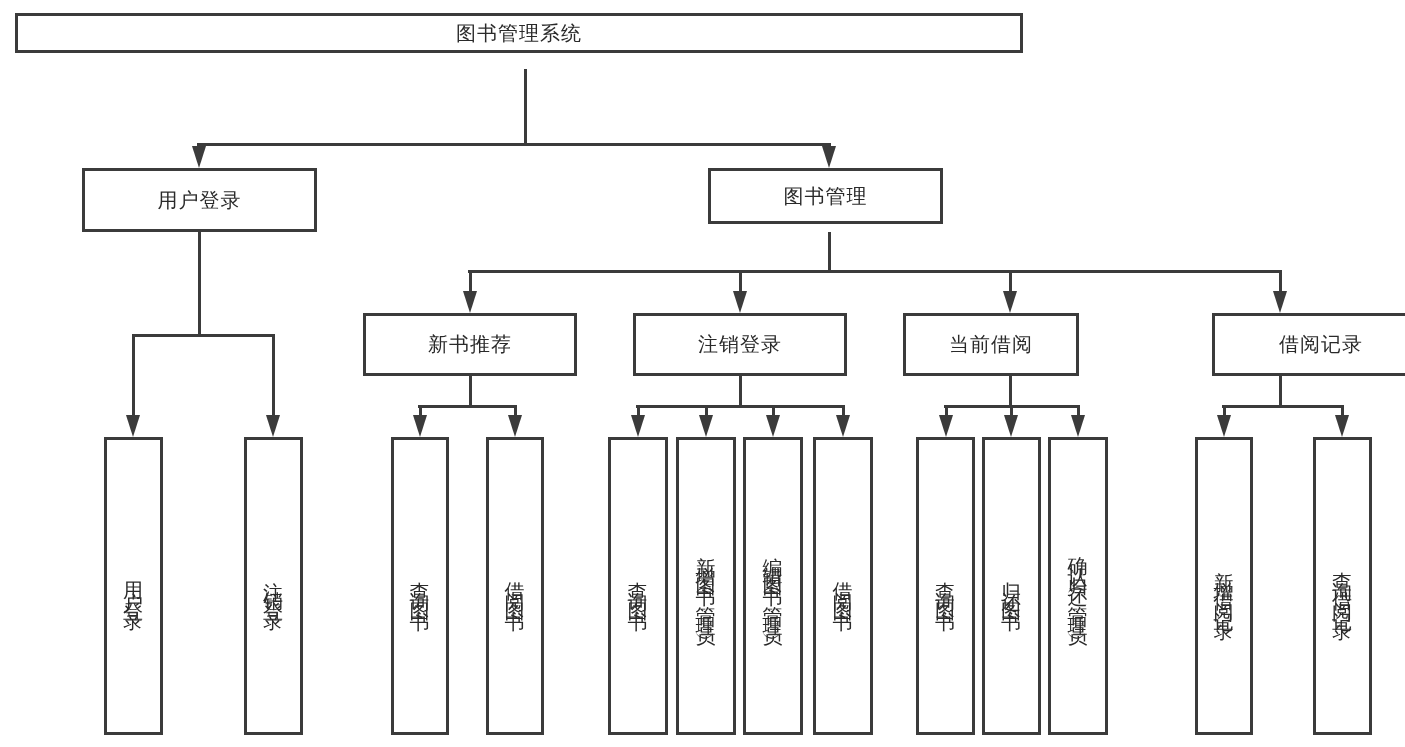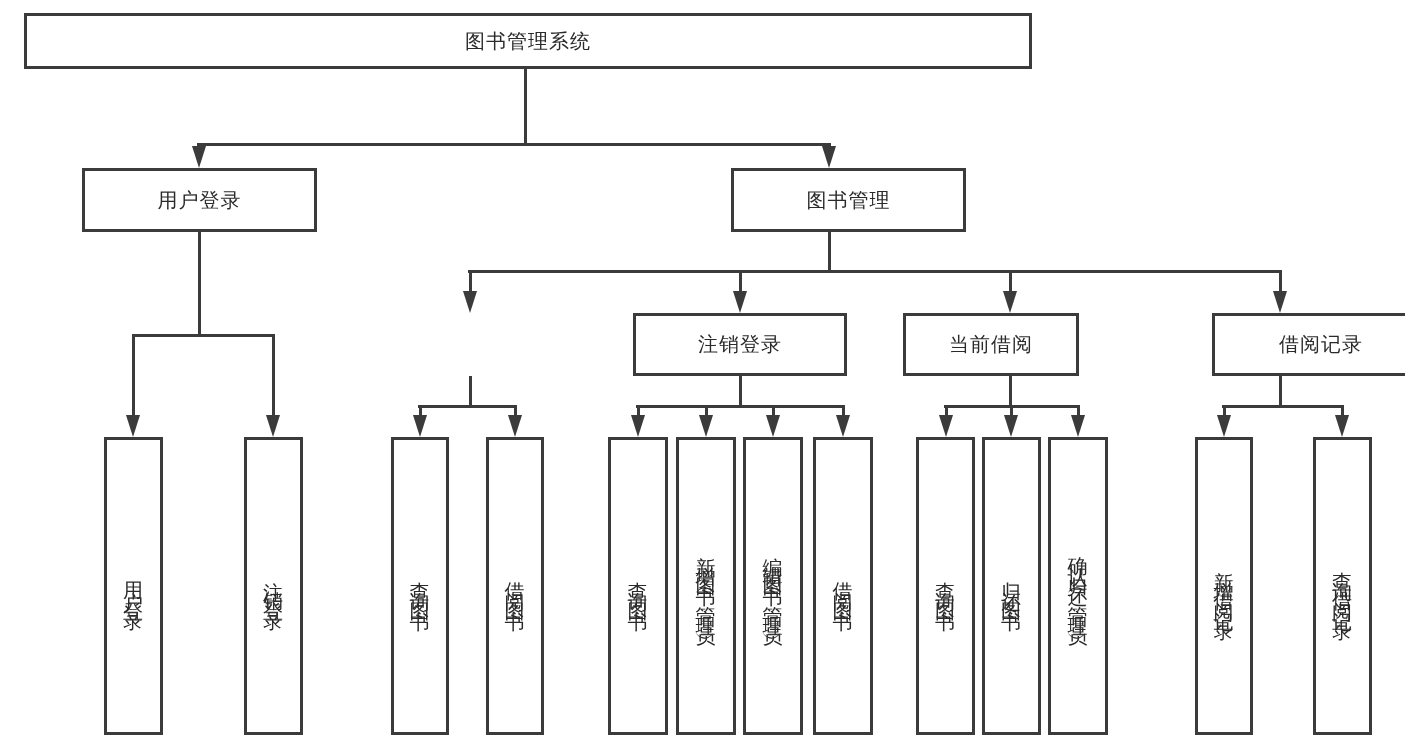--- a/index.html
+++ b/index.html
@@ -55,32 +55,35 @@
     color:var(--wm);
     z-index:20;
     white-space:nowrap;
   }
 </style>
 </head>
 <body>
 
 <div id="canvas">
 
-  <div class="box" style="left:24px;top:13px;width:1008px;height:56px">
+  <div class="box" style="left:15px;top:13px;width:1008px;height:40px">
     <span class="hlabel">图书管理系统</span>
   </div>
 
   <div class="box" style="left:82px;top:168px;width:235px;height:64px">
     <span class="hlabel">用户登录</span>
   </div>
 
-  <div class="box" style="left:731px;top:168px;width:235px;height:64px">
+  <div class="box" style="left:708px;top:168px;width:235px;height:56px">
     <span class="hlabel">图书管理</span>
   </div>
 
+  <div class="box" style="left:363px;top:313px;width:214px;height:63px">
+    <span class="hlabel">新书推荐</span>
+  </div>
 
   <div class="box" style="left:633px;top:313px;width:214px;height:63px">
     <span class="hlabel">注销登录</span>
   </div>
 
   <div class="box" style="left:903px;top:313px;width:176px;height:63px">
     <span class="hlabel">当前借阅</span>
   </div>
 
   <div class="box" style="left:1212px;top:313px;width:218px;height:63px">

